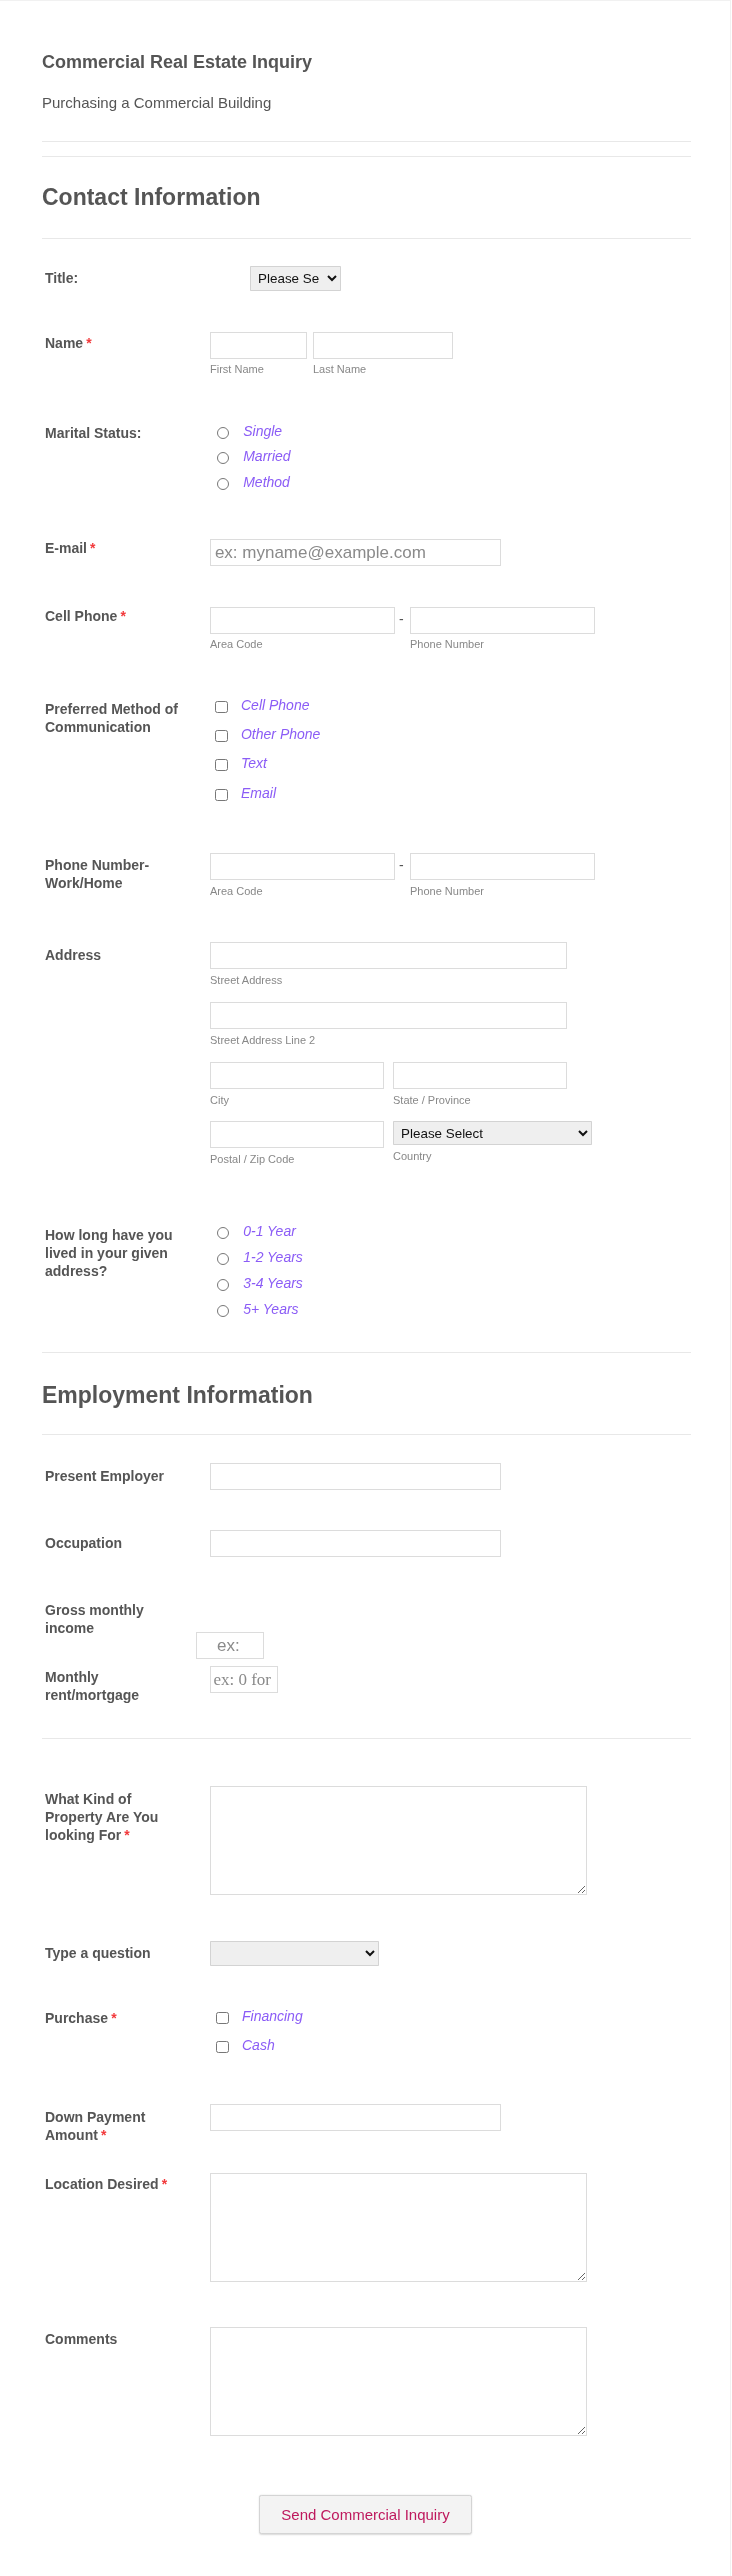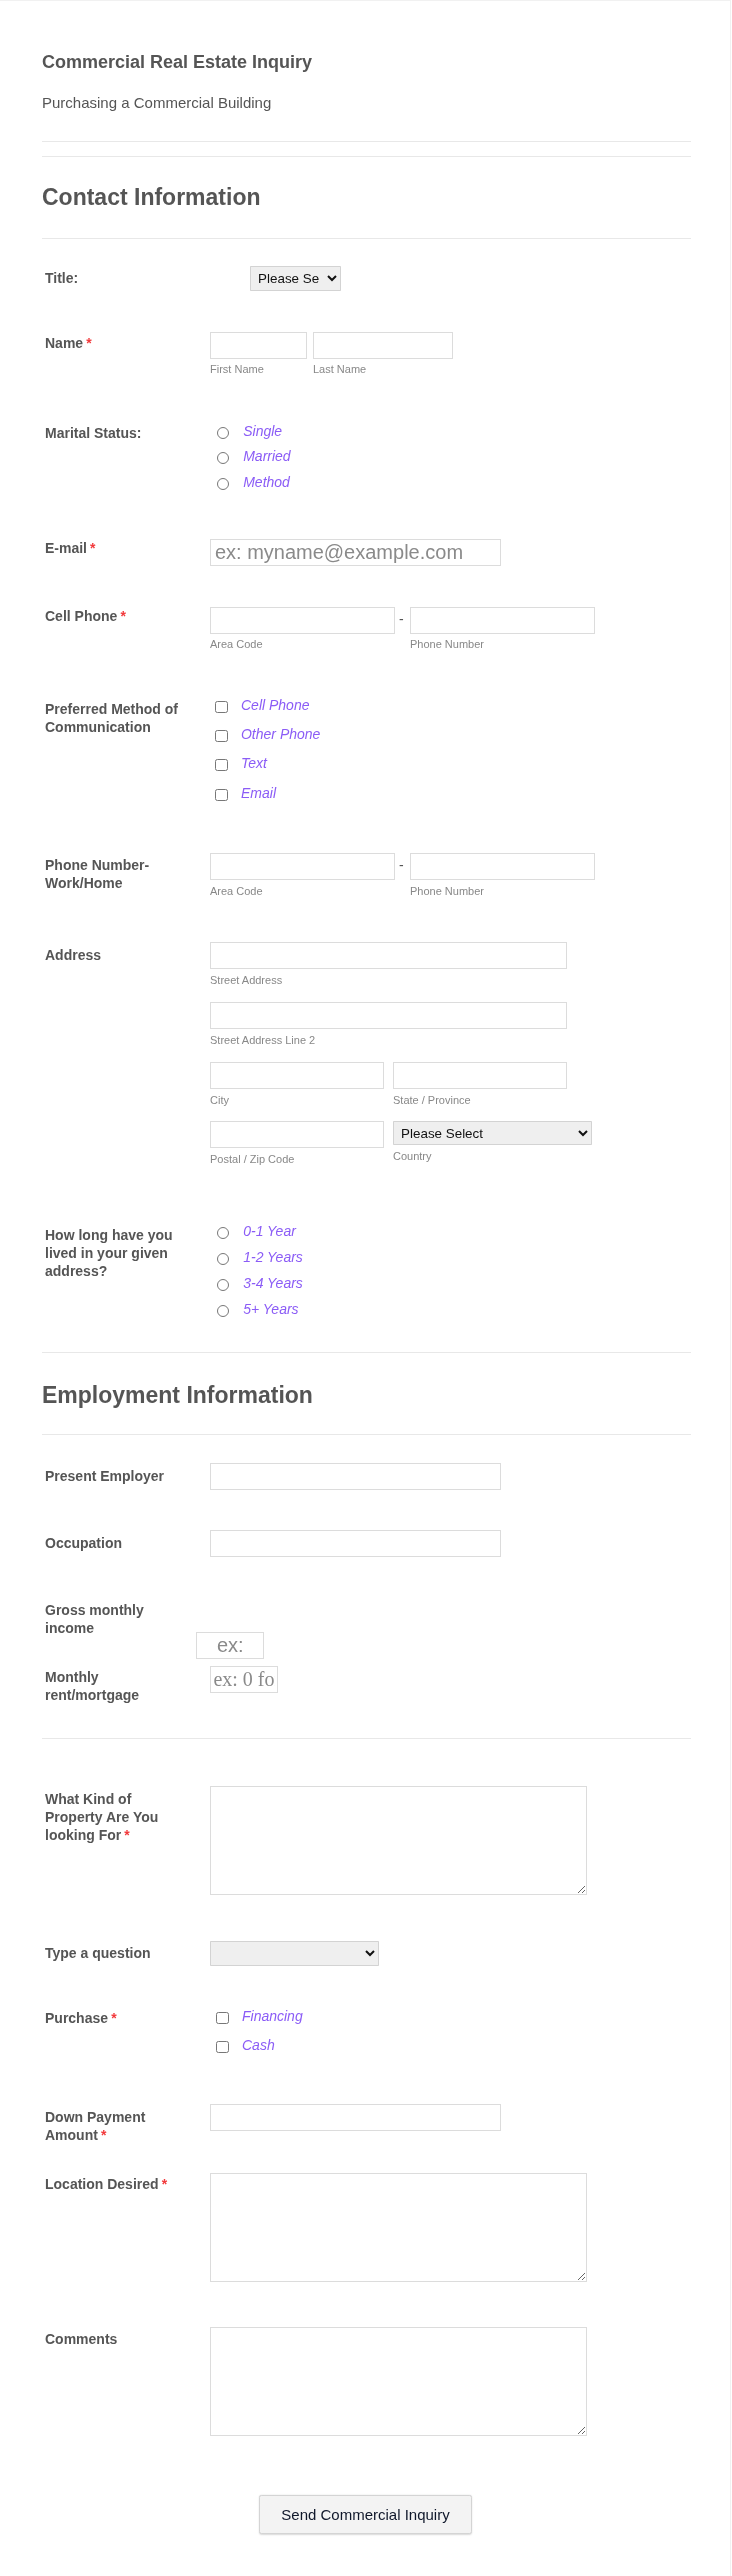--- a/index.html
+++ b/index.html
@@ -10,33 +10,33 @@
   .page-frame { position:absolute; left:0; top:0; width:731px; height:2576px;
     border-top:1.6px solid #f1f1f1; border-right:0.8px solid #f1f1f1; box-sizing:border-box; }
   .abs { position:absolute; }
   .form-title { left:42px; top:46px; font-size:18px; font-weight:bold; color:#555; white-space:nowrap; line-height:33px; }
   .form-subtitle { left:42px; top:93px; font-size:15px; color:#555; white-space:nowrap; line-height:19px; }
   .divider { left:42px; width:649px; height:0; border-top:1.6px solid #e8e8e8; }
   .section-title { left:42px; font-size:23px; font-weight:bold; color:#555; white-space:nowrap; line-height:28px; }
   .label { left:45px; width:157px; font-size:14px; font-weight:bold; color:#555; line-height:18px; }
   .req { color:#f23a3c; font-weight:bold; margin-left:3.1px; }
   .input { box-sizing:border-box; border:1.6px solid #dcdcdc; background:#fff; height:27px;
-    font-family:"Liberation Sans", sans-serif; font-size:20px; color:#15803d; padding:0 3.9px; outline:none; }
+    font-family:"Liberation Sans", sans-serif; font-size:17px; color:#15803d; padding:0 3.9px; outline:none; }
   .input::placeholder { color:#8a8a8a; }
   textarea.input { height:109px; resize:both; padding:3.9px; }
   .select { box-sizing:border-box; border:1.6px solid #d3d3d3; background:#efefef; height:25px;
     font-family:"Liberation Sans", sans-serif; font-size:13.4px; color:#111; padding:0 3.1px; border-radius:0.8px; }
   .sublabel { font-size:11px; color:#888; white-space:nowrap; line-height:12.6px; }
   .dash { font-size:14px; color:#555; }
   .opt { left:215px; height:17.3px; display:flex; align-items:center; white-space:nowrap; }
   .radio { width:12.6px; height:12.6px; border:1.2px solid #777; border-radius:50%; box-sizing:border-box; margin-left:1.6px; margin-right:14px; margin-top:4.7px; }
   .checkbox { width:12.6px; height:12.6px; border:1.2px solid #777; border-radius:2.4px; box-sizing:border-box; margin-right:13.4px; margin-top:4.7px; }
   .opt-text { font-size:14px; color:#8b5cf6;font-style:italic; }
   .submit { left:259px; top:2495px; width:213px; height:39px; box-sizing:border-box;
-    border:1.6px solid #d4d4d4; border-radius:2.4px; background:#f3f3f3; color:#0f172a;
+    border:1.6px solid #d4d4d4; border-radius:2.4px; background:#f3f3f3; color:#be185d;
     font-family:"Liberation Sans", sans-serif; font-size:15px; box-shadow:0 0.8px 1.6px rgba(0,0,0,0.15); }
 </style>
 </head>
 <body>
 
 <div class="page-frame"></div>
 
 <div class="abs form-title">Commercial Real Estate Inquiry</div>
 <div class="abs form-subtitle">Purchasing a Commercial Building</div>
 <div class="abs divider" style="top:141px"></div>

